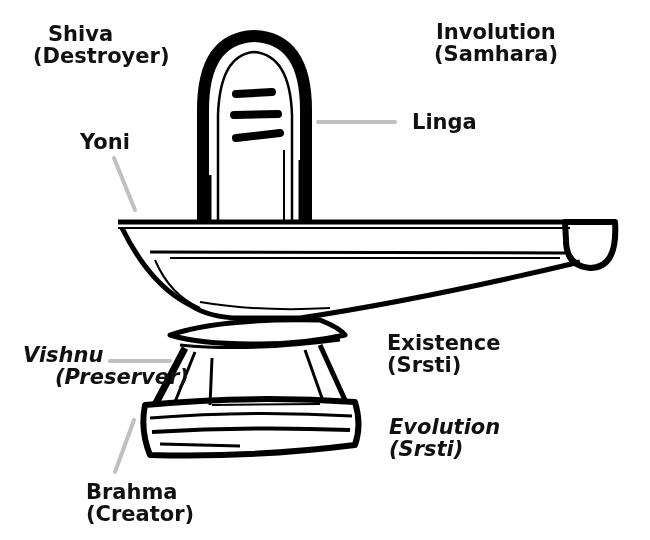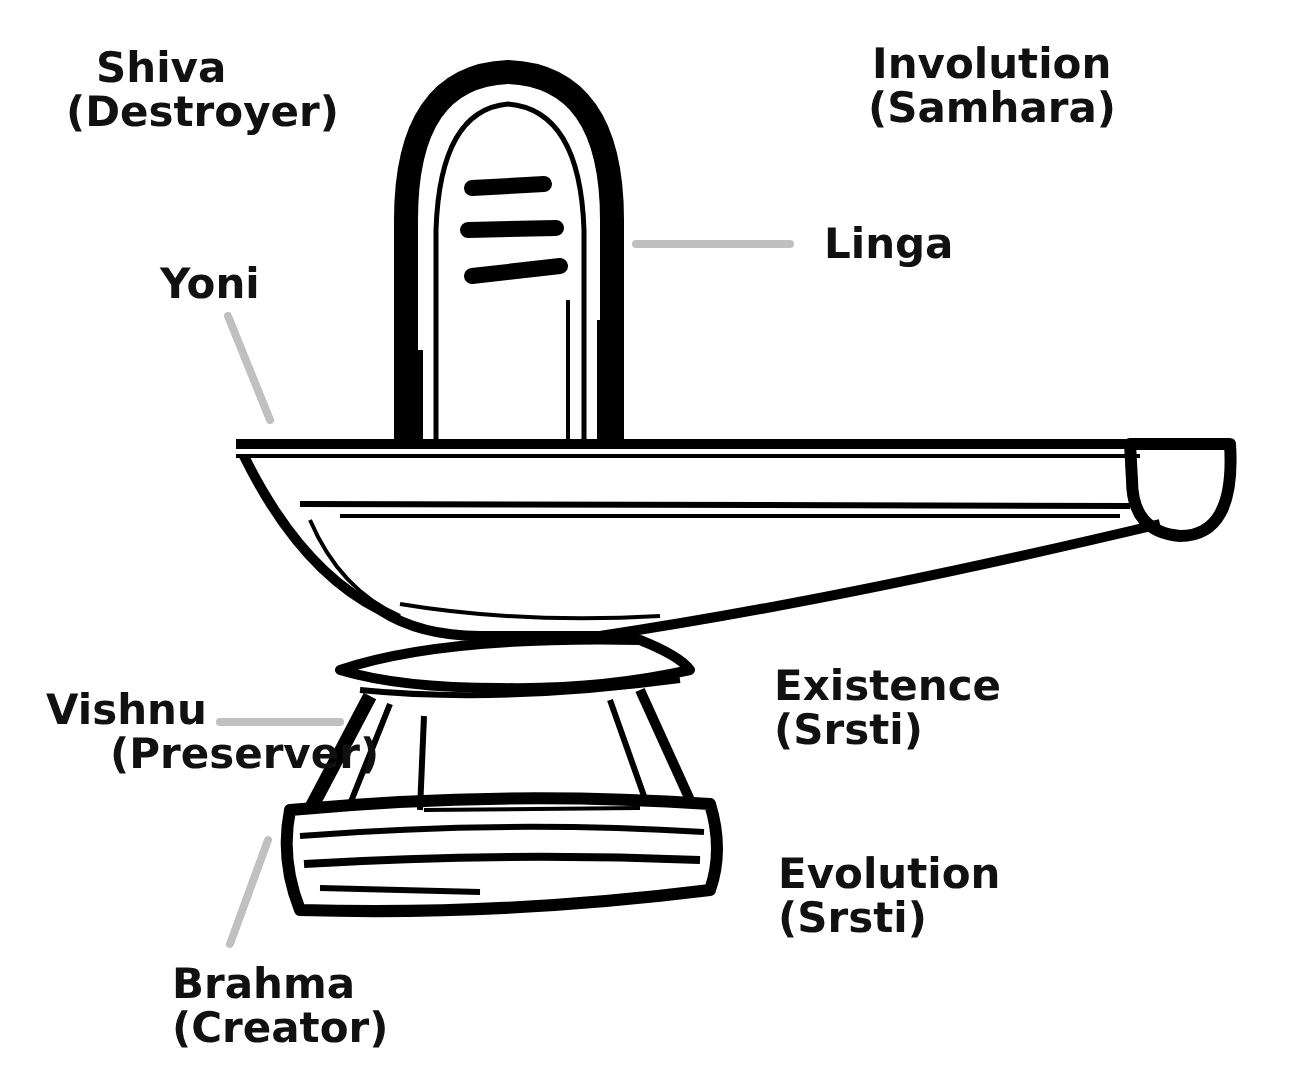--- a/index.html
+++ b/index.html
@@ -84,31 +84,31 @@
 </div>
 
 <div class="label" style="left:412px; top:111px;">
   <span>Linga</span>
 </div>
 
 <div class="label" style="left:80px; top:131px;">
   <span>Yoni</span>
 </div>
 
-<div class="label" style="left:23px; top:344px;">
+<div class="label" style="left:23px; top:344px;font-style:italic;">
   <span>Vishnu</span>
   <span style="padding-left:4px;margin-left:28px;">(Preserver)</span>
 </div>
 
 <div class="label" style="left:387px; top:332px;">
   <span>Existence</span>
   <span>(Srsti)</span>
 </div>
 
-<div class="label" style="left:389px; top:426px;">
+<div class="label" style="left:389px; top:416px;font-style:italic;">
   <span>Evolution</span>
   <span>(Srsti)</span>
 </div>
 
 <div class="label" style="left:58px; top:481px;margin-left:28px;">
   <span>Brahma</span>
   <span>(Creator)</span>
 </div>
 
 </body></html>

